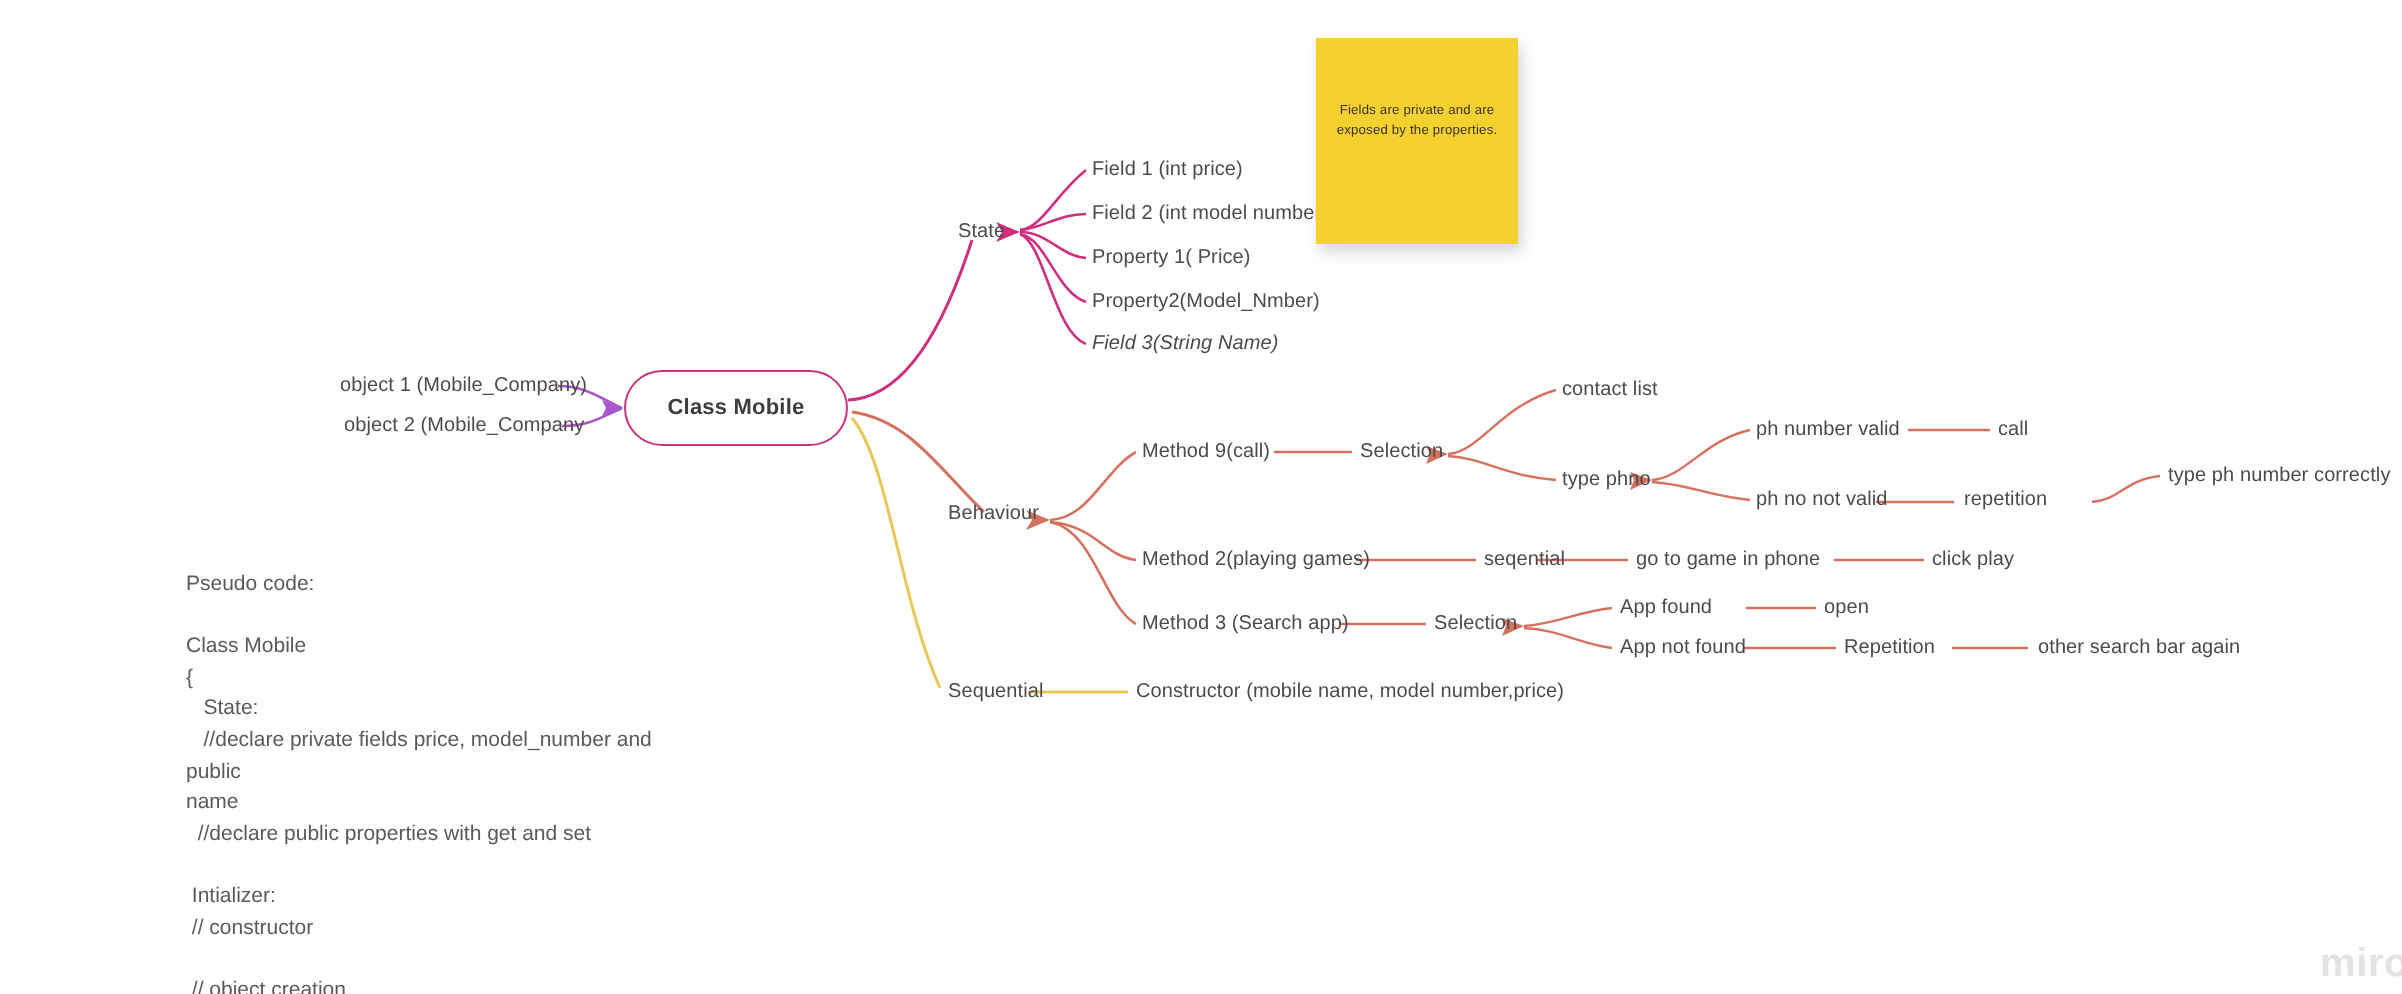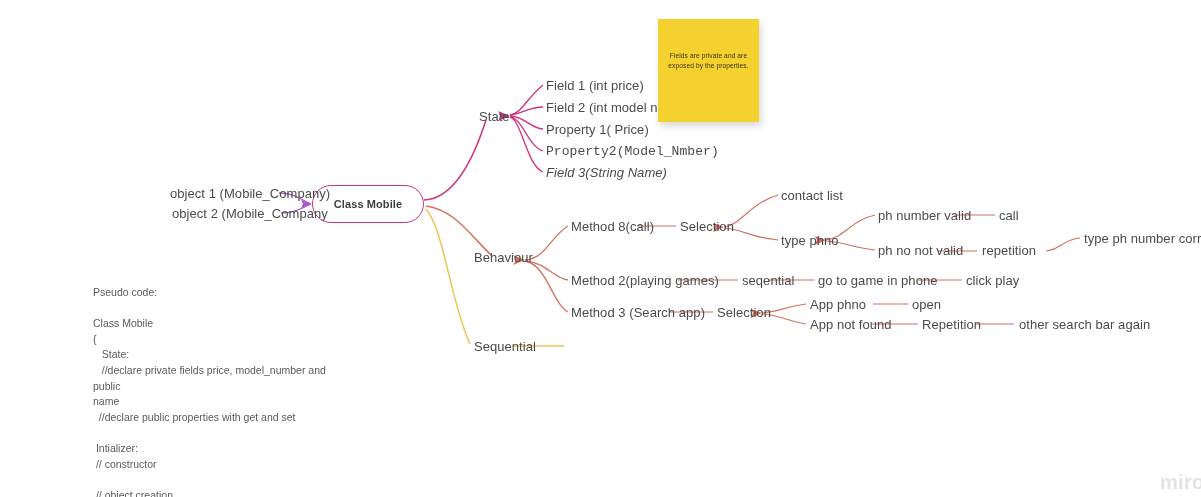--- a/index.html
+++ b/index.html
@@ -23,21 +23,21 @@
     position: absolute;
     left: 0;
     top: 0;
     width: 1201px;
     height: 497px;
     pointer-events: none;
   }
   
   .lbl {
     position: absolute;
-    font-size: 13px;
+    font-size: 10px;
     line-height: 13px;
     color: #4b4b4b;
     white-space: nowrap;
     letter-spacing: 0.05px;
   }
   .lbl.mid { transform: translateY(-50%); }
 
   
   #root-node {
     position: absolute;
@@ -198,49 +198,50 @@
   </div>
 
   <div class="lbl mid" style="left:170px; top:193px;">object 1 (Mobile_Company)</div>
   <div class="lbl mid" style="left:172px; top:213px;">object 2 (Mobile_Company</div>
 
   <div class="lbl mid" style="left:479px; top:116px;">State</div>
 
   <div class="lbl mid" style="left:546px; top:85px;">Field 1 (int price)</div>
   <div class="lbl mid" style="left:546px; top:107px;">Field 2 (int model number)</div>
   <div class="lbl mid" style="left:546px; top:129px;">Property 1( Price)</div>
-  <div class="lbl mid" style="left:546px; top:151px;font-family:Liberation Mono, monospace;">Property2(Model_Nmber)</div>
+  <div class="lbl mid" style="left:546px; top:151px;">Property2(Model_Nmber)</div>
   <div class="lbl mid" style="left:546px; top:172px;font-style:italic;">Field 3(String Name)</div>
 
   <div class="lbl mid" style="left:474px; top:257px;">Behaviour</div>
 
-  <div class="lbl mid" style="left:571px; top:226px;">Method 8(call)</div>
+  <div class="lbl mid" style="left:571px; top:226px;">Method 9(call)</div>
   <div class="lbl mid" style="left:680px; top:226px;">Selection</div>
   <div class="lbl mid" style="left:781px; top:195px;">contact list</div>
   <div class="lbl mid" style="left:781px; top:240px;">type phno</div>
   <div class="lbl mid" style="left:878px; top:215px;">ph number valid</div>
   <div class="lbl mid" style="left:999px; top:215px;">call</div>
   <div class="lbl mid" style="left:878px; top:250px;">ph no not valid</div>
   <div class="lbl mid" style="left:982px; top:250px;">repetition</div>
   <div class="lbl mid" style="left:1084px; top:238px;">type ph number correctly</div>
 
   <div class="lbl mid" style="left:571px; top:280px;">Method 2(playing games)</div>
   <div class="lbl mid" style="left:742px; top:280px;">seqential</div>
   <div class="lbl mid" style="left:818px; top:280px;">go to game in phone</div>
   <div class="lbl mid" style="left:966px; top:280px;">click play</div>
 
   <div class="lbl mid" style="left:571px; top:312px;">Method 3 (Search app)</div>
   <div class="lbl mid" style="left:717px; top:312px;">Selection</div>
-  <div class="lbl mid" style="left:810px; top:304px;">App phno</div>
+  <div class="lbl mid" style="left:810px; top:304px;">App found</div>
   <div class="lbl mid" style="left:912px; top:304px;">open</div>
   <div class="lbl mid" style="left:810px; top:324px;">App not found</div>
   <div class="lbl mid" style="left:922px; top:324px;">Repetition</div>
   <div class="lbl mid" style="left:1019px; top:324px;">other search bar again</div>
 
   <div class="lbl mid" style="left:474px; top:346px;">Sequential</div>
+  <div class="lbl mid" style="left:568px; top:346px;">Constructor (mobile name, model number,price)</div>
 
   <div id="sticky">
     <div class="sticky-text">Fields are private and are exposed by the properties.</div>
   </div>
 
   <div class="textblock" id="pseudo-code-block">Pseudo code:
 
 Class Mobile
 {
    State:

